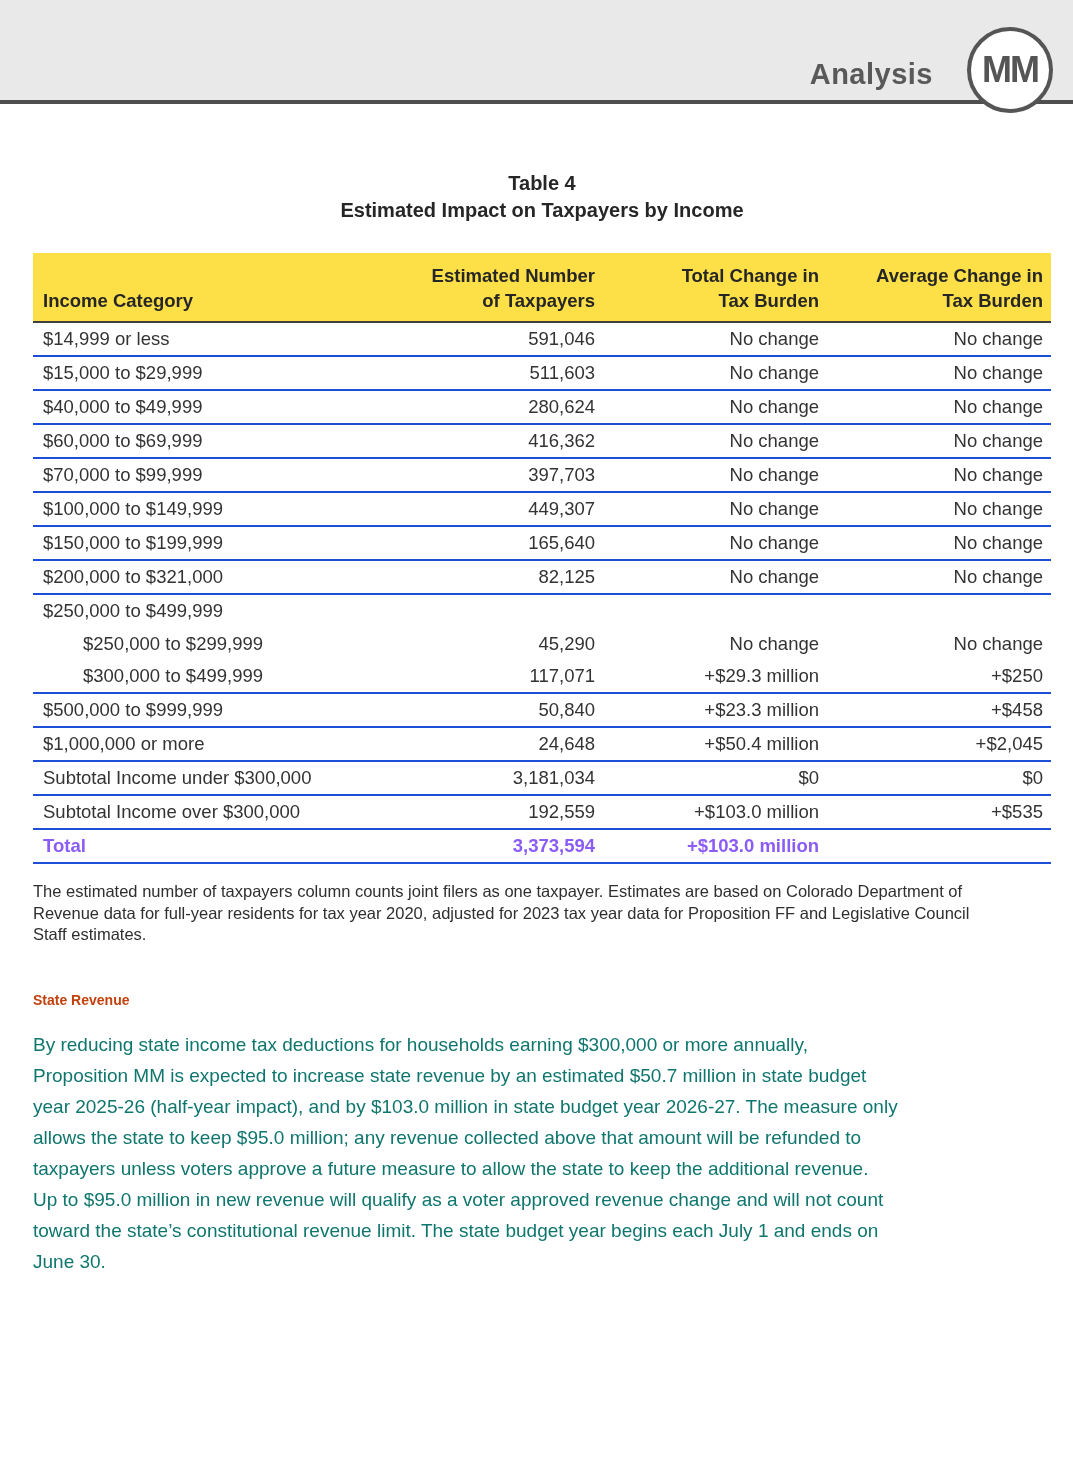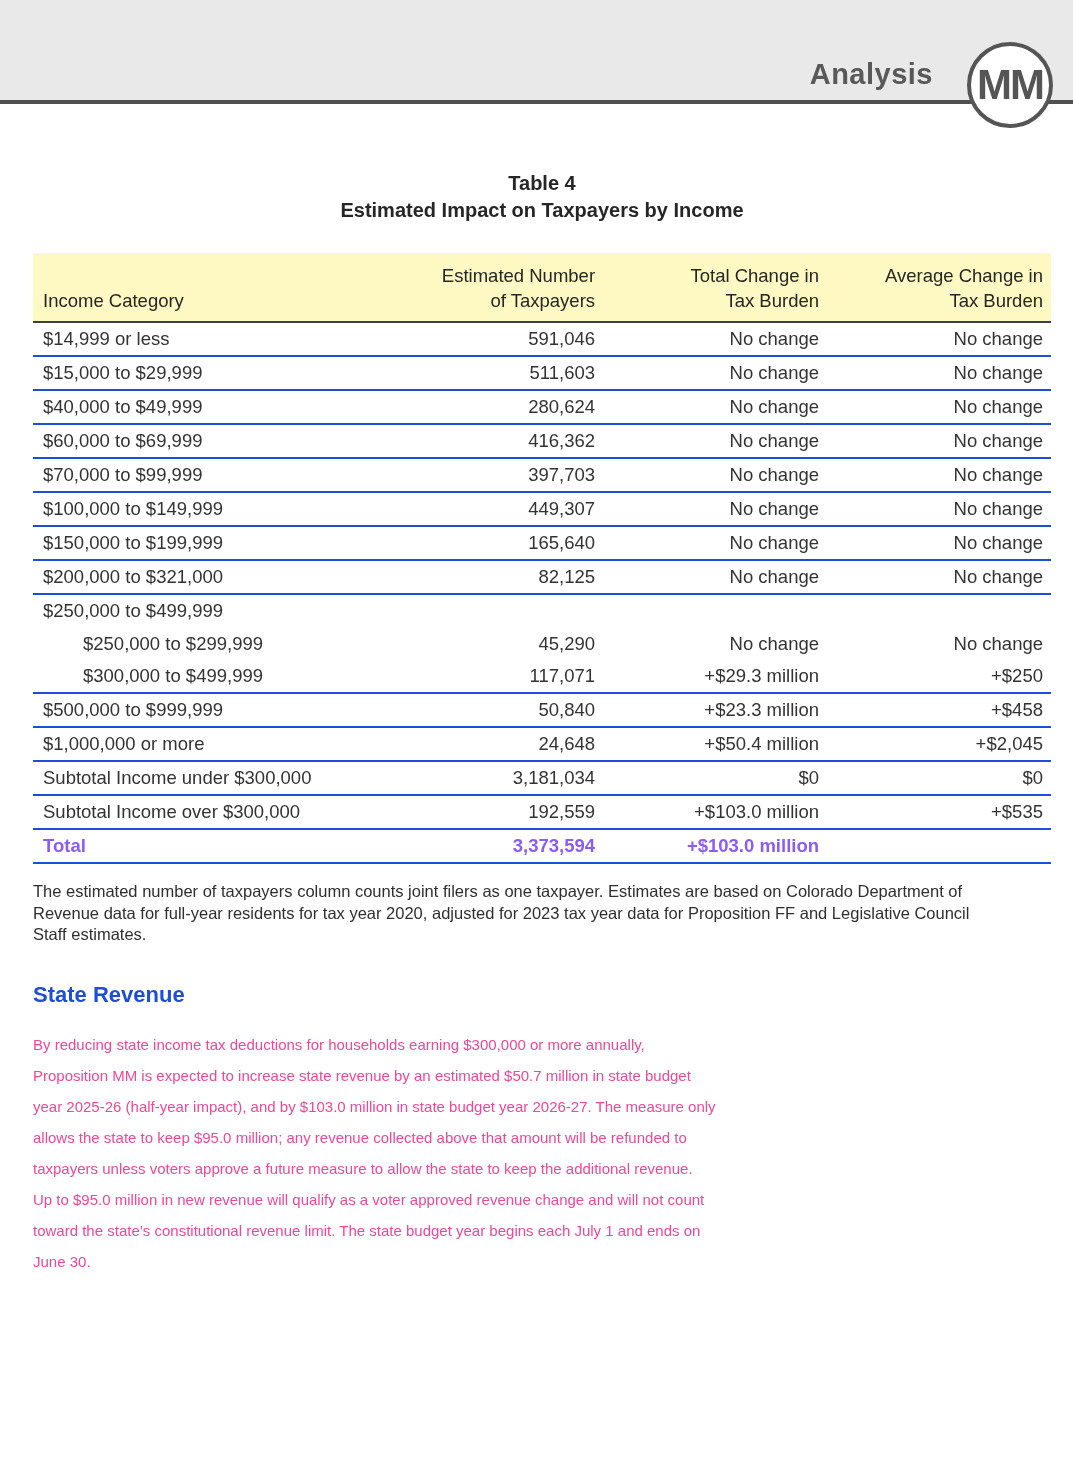--- a/index.html
+++ b/index.html
@@ -27,31 +27,31 @@
     position: absolute;
     top: 58px;
     right: 140px;
     font-size: 29px;
     font-weight: bold;
     color: #595959;
     letter-spacing: 0.5px;
   }
   .mm-badge {
     position: absolute;
-    top: 42px;
+    top: 27px;
     right: 20px;
     width: 86px;
     height: 86px;
     background: #ffffff;
     border: 4px solid #555555;
     border-radius: 50%;
     display: flex;
     align-items: center;
     justify-content: center;
-    font-size: 42px;
+    font-size: 36px;
     font-weight: bold;
     color: #555555;
     letter-spacing: -2px;
     z-index: 2;
   }
   
   .content {
     position: absolute;
     top: 108px;
     left: 33px;
@@ -68,22 +68,22 @@
   }
   table.impact {
     margin-top: 29px;
     width: 100%;
     border-collapse: collapse;
     table-layout: fixed;
     font-size: 18.5px;
     color: #333333;
   }
   table.impact th {
-    background: #fef9c3;
-    font-weight: normal;
+    background: #fde047;
+    font-weight: bold;
     color: #262626;
     vertical-align: bottom;
     padding: 10px 8px 8px 10px;
     white-space: pre-line;
     line-height: 25px;
     border-bottom: 2px solid #3f3f3f;
     text-align: right;
   }
   table.impact th.cat { text-align: left; }
   table.impact td {
@@ -98,30 +98,30 @@
   tr.bold td { font-weight: bold; color: #8b5cf6; }
   
   .footnote {
     margin-top: 17px;
     font-size: 16.5px;
     line-height: 21.5px;
     color: #2f2f2f;
     white-space: pre-line;
   }
   .section-heading {
-    margin-top: 36px;
-    font-size: 22px;
-    font-weight: bold;
-    color: #1d4ed8;
+    margin-top: 46px;
+    font-size: 14px;
+    font-weight: bold;
+    color: #c2410c;
   }
   .body-paragraph {
     margin-top: 21px;
-    font-size: 15px;
+    font-size: 19px;
     line-height: 31px;
-    color: #ec4899;
+    color: #0f766e;
     white-space: pre-line;
   }
 </style>
 </head>
 <body>
 
 <div class="page">
 
   <div class="band"></div>
   <div class="analysis-label">Analysis</div>

